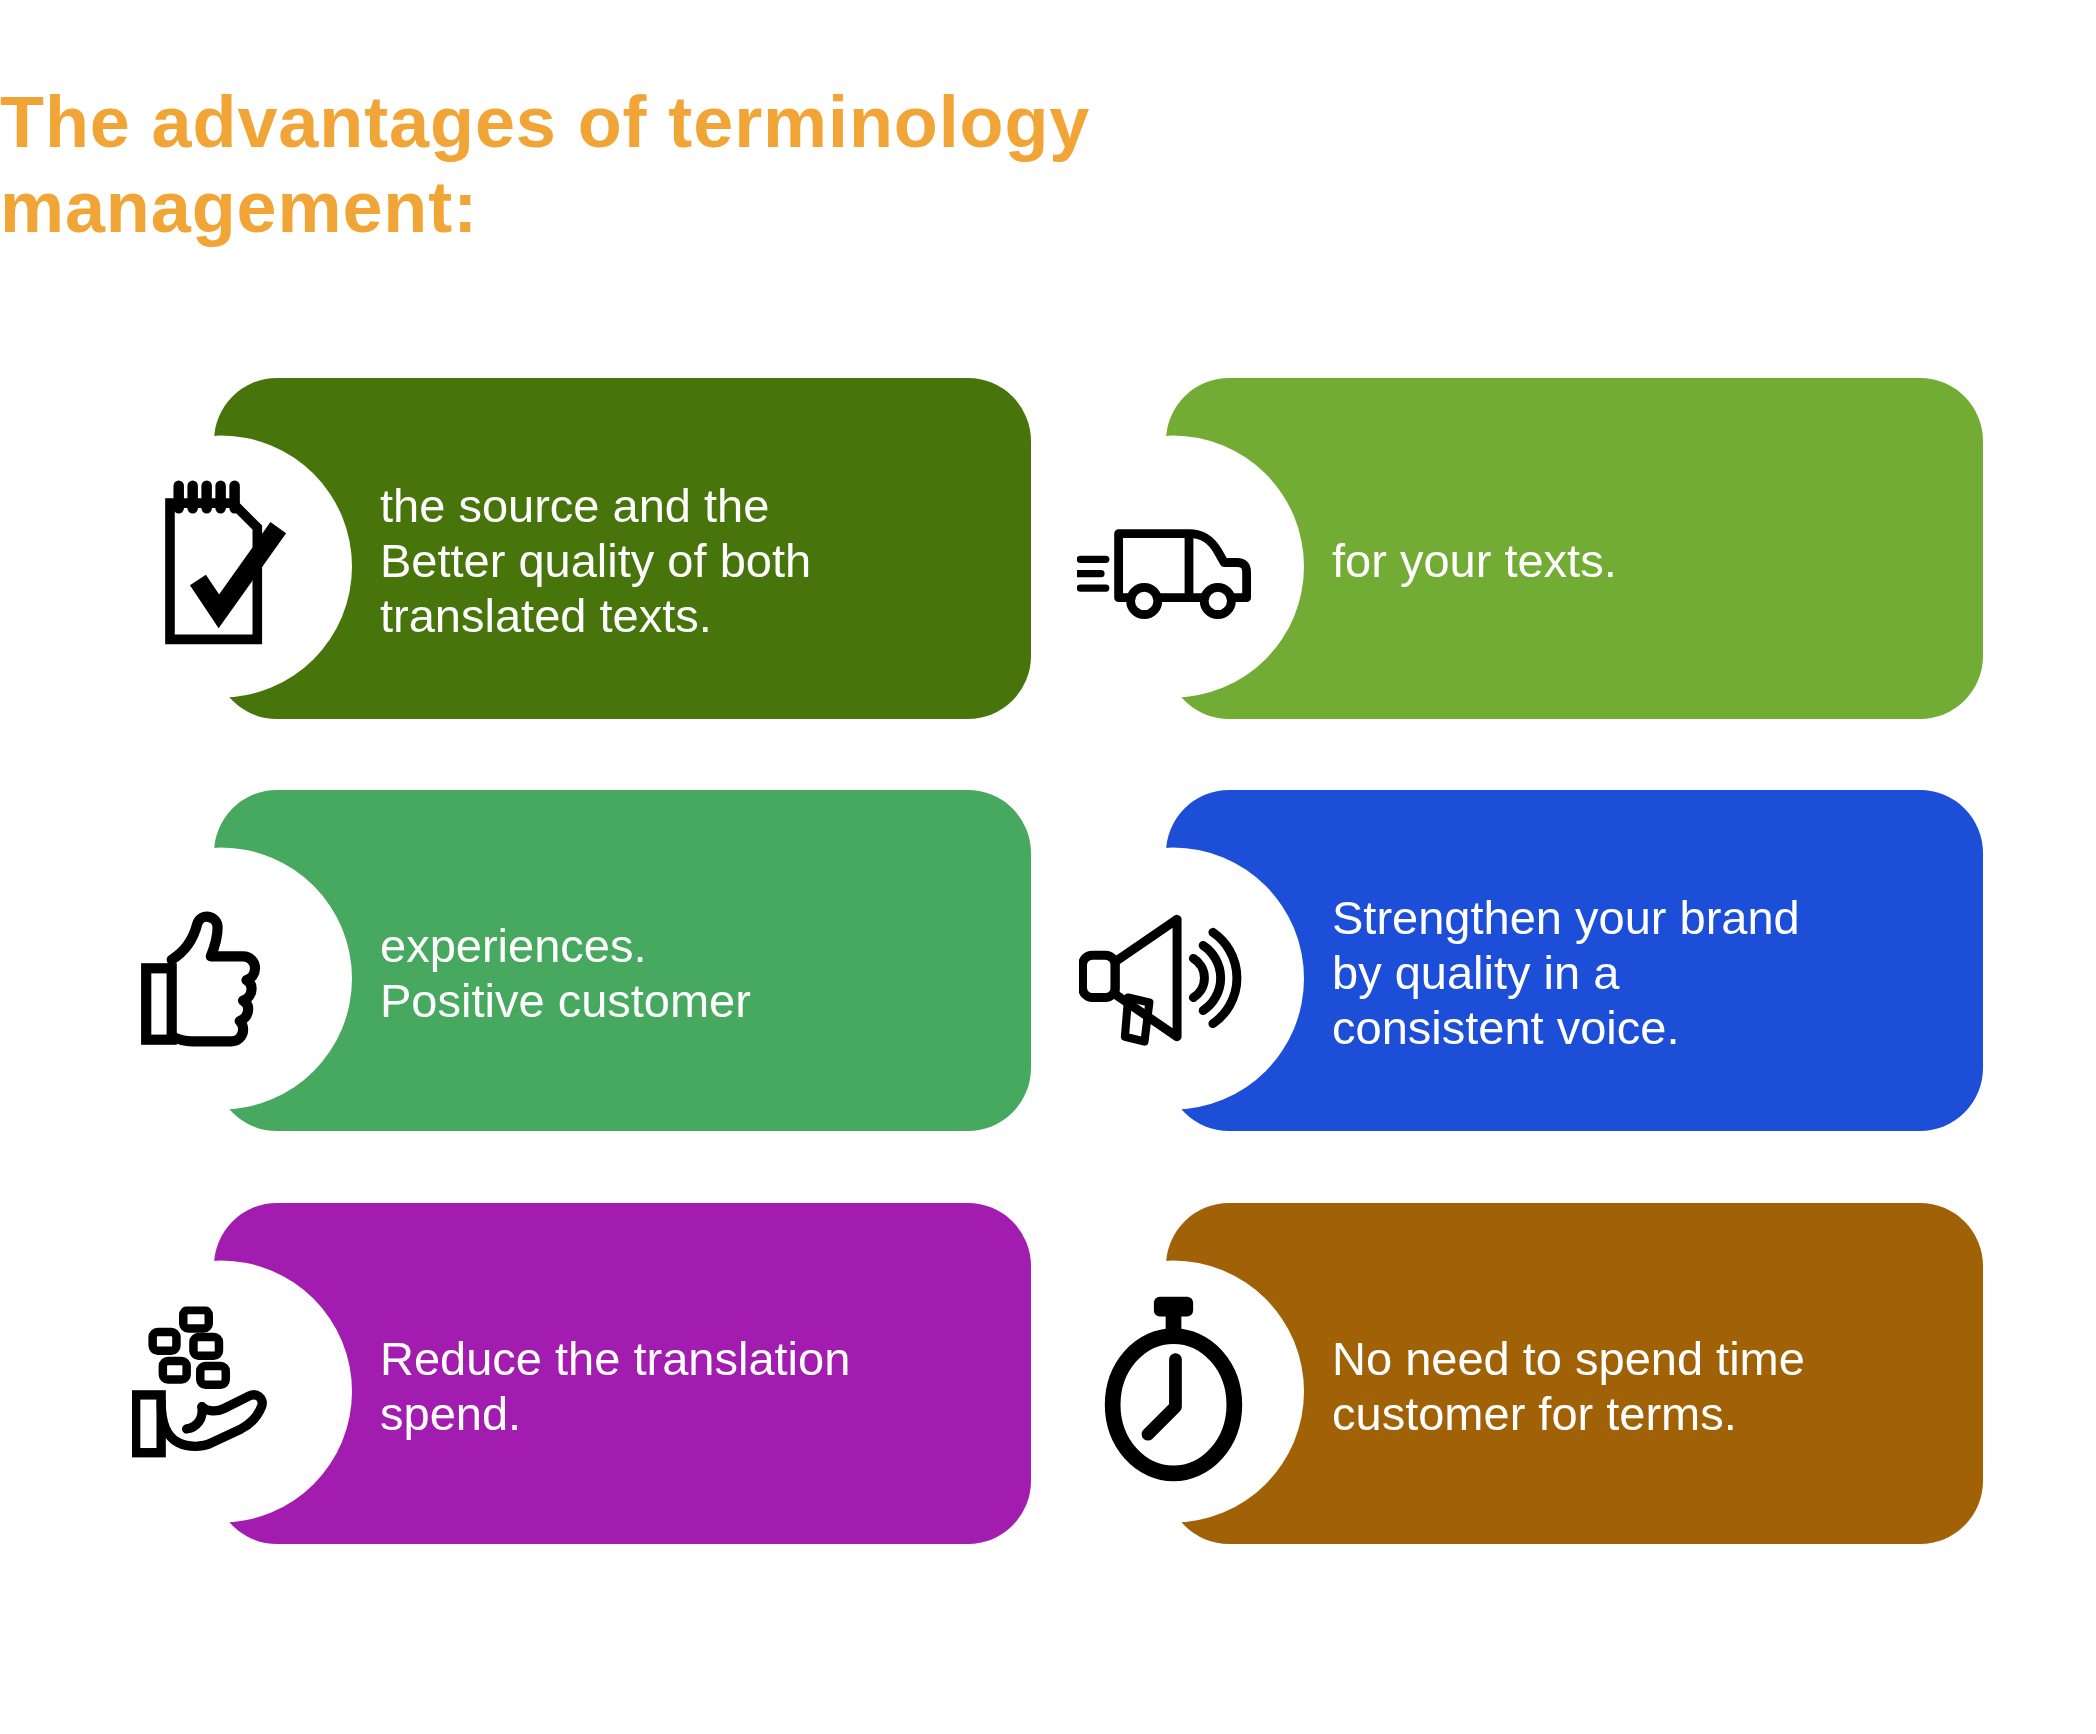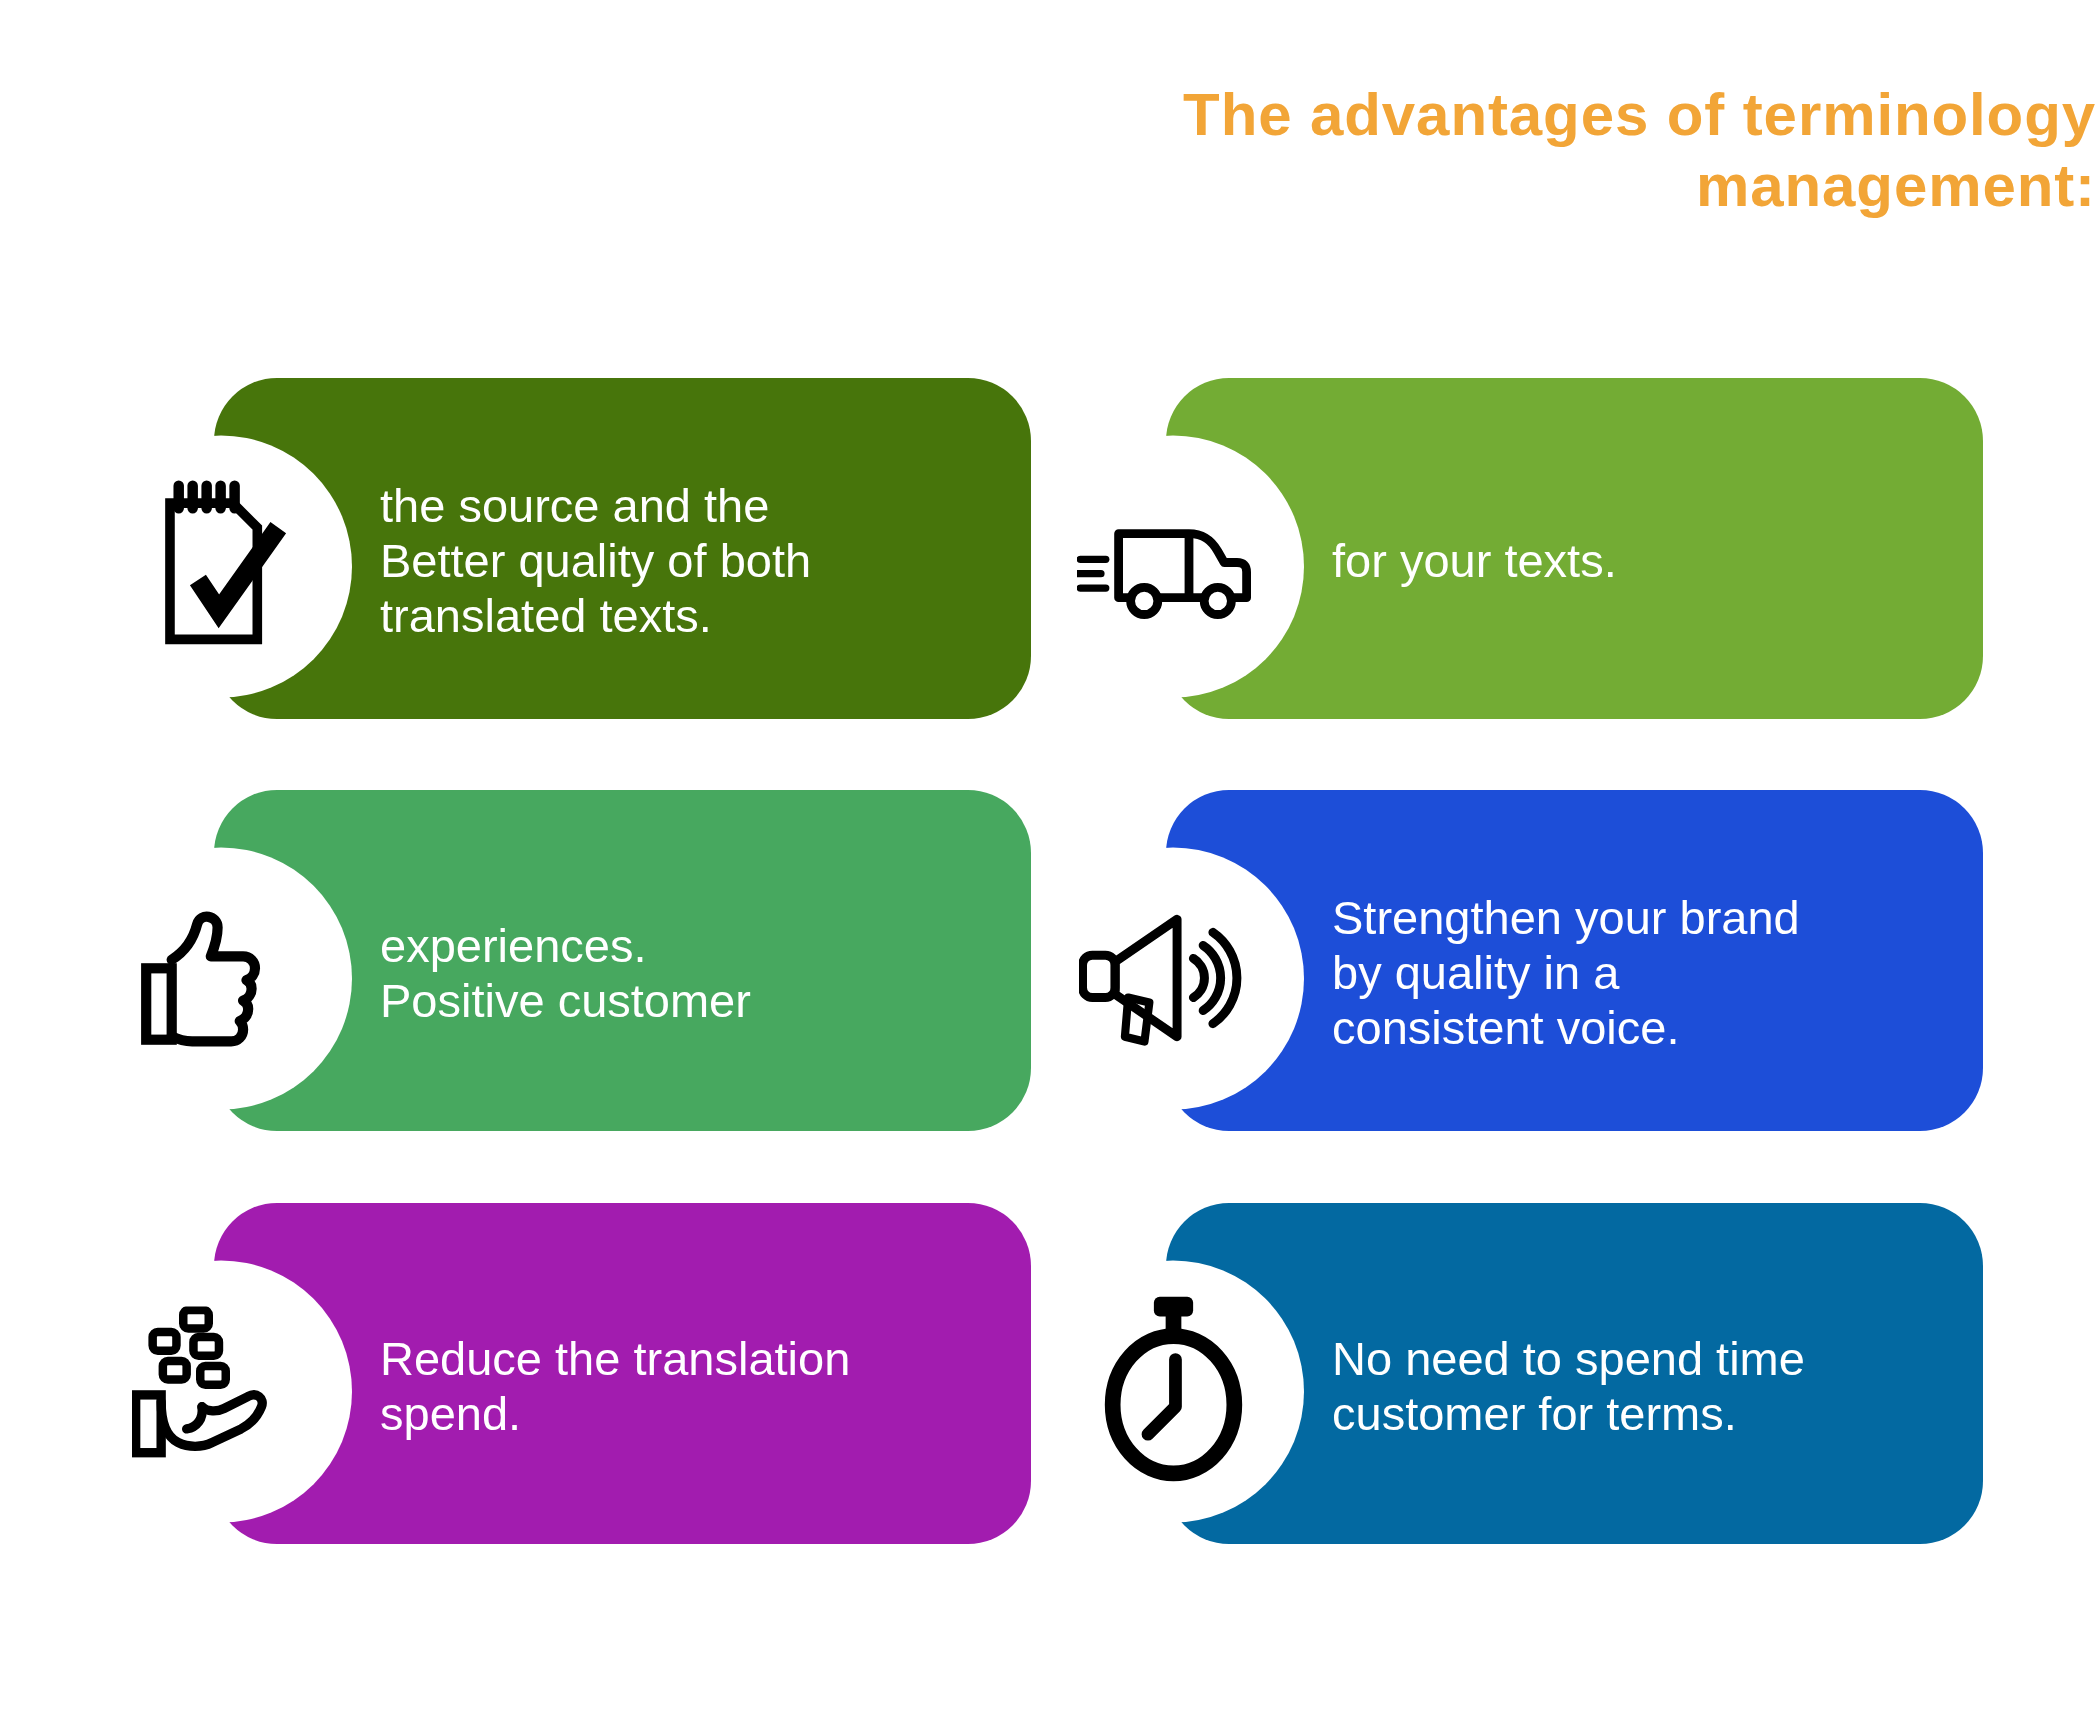--- a/index.html
+++ b/index.html
@@ -3,21 +3,21 @@
 <meta charset="utf-8">
 <style>
   html,body{margin:0;padding:0;}
   body{
     width:2096px;height:1735px;position:relative;overflow:hidden;
     background:#ffffff;
     font-family:"Liberation Sans", sans-serif;
   }
   .title{
     position:absolute;left:0;top:80px;width:2096px;
-    text-align:right;font-weight:800;font-size:60px;line-height:1.18;
+    text-align:left;font-weight:800;font-size:72px;line-height:1.18;
     letter-spacing:0.9px;
   }
   .card{
     position:absolute;width:817px;height:341px;border-radius:63px;
   }
   .notch{
     position:absolute;width:262px;height:262px;border-radius:50%;
     background:#ffffff;left:-124px;top:50%;
     transform:translateY(calc(-50% + 17.5px));
   }
@@ -144,21 +144,21 @@
         <rect x="40" y="35" width="15" height="11" rx="3"></rect>
       </g>
     </svg>
   </div>
   <div class="text-wrap">
     <div class="line">Reduce the translation</div>
     <div class="line">spend.</div>
   </div>
 </div>
 
-<div class="card pos-r2c1" style="background: #0369a1;">
+<div class="card pos-r2c1" style="background: #a16207;">
   <div class="notch"></div>
   <div class="icon-wrap">
     <svg width="157" height="197" viewBox="0 0 80 100" fill="none" stroke="#000">
       <rect x="30" y="2" width="20" height="10" rx="3" fill="#000" stroke="none"></rect>
       <rect x="36" y="10" width="8" height="10" fill="#000" stroke="none"></rect>
       <ellipse cx="40" cy="57" rx="31" ry="35" stroke-width="8"></ellipse>
       <path d="M41,34 V58 L27,72" stroke-width="6.5" stroke-linecap="round" stroke-linejoin="round"></path>
     </svg>
   </div>
   <div class="text-wrap">

